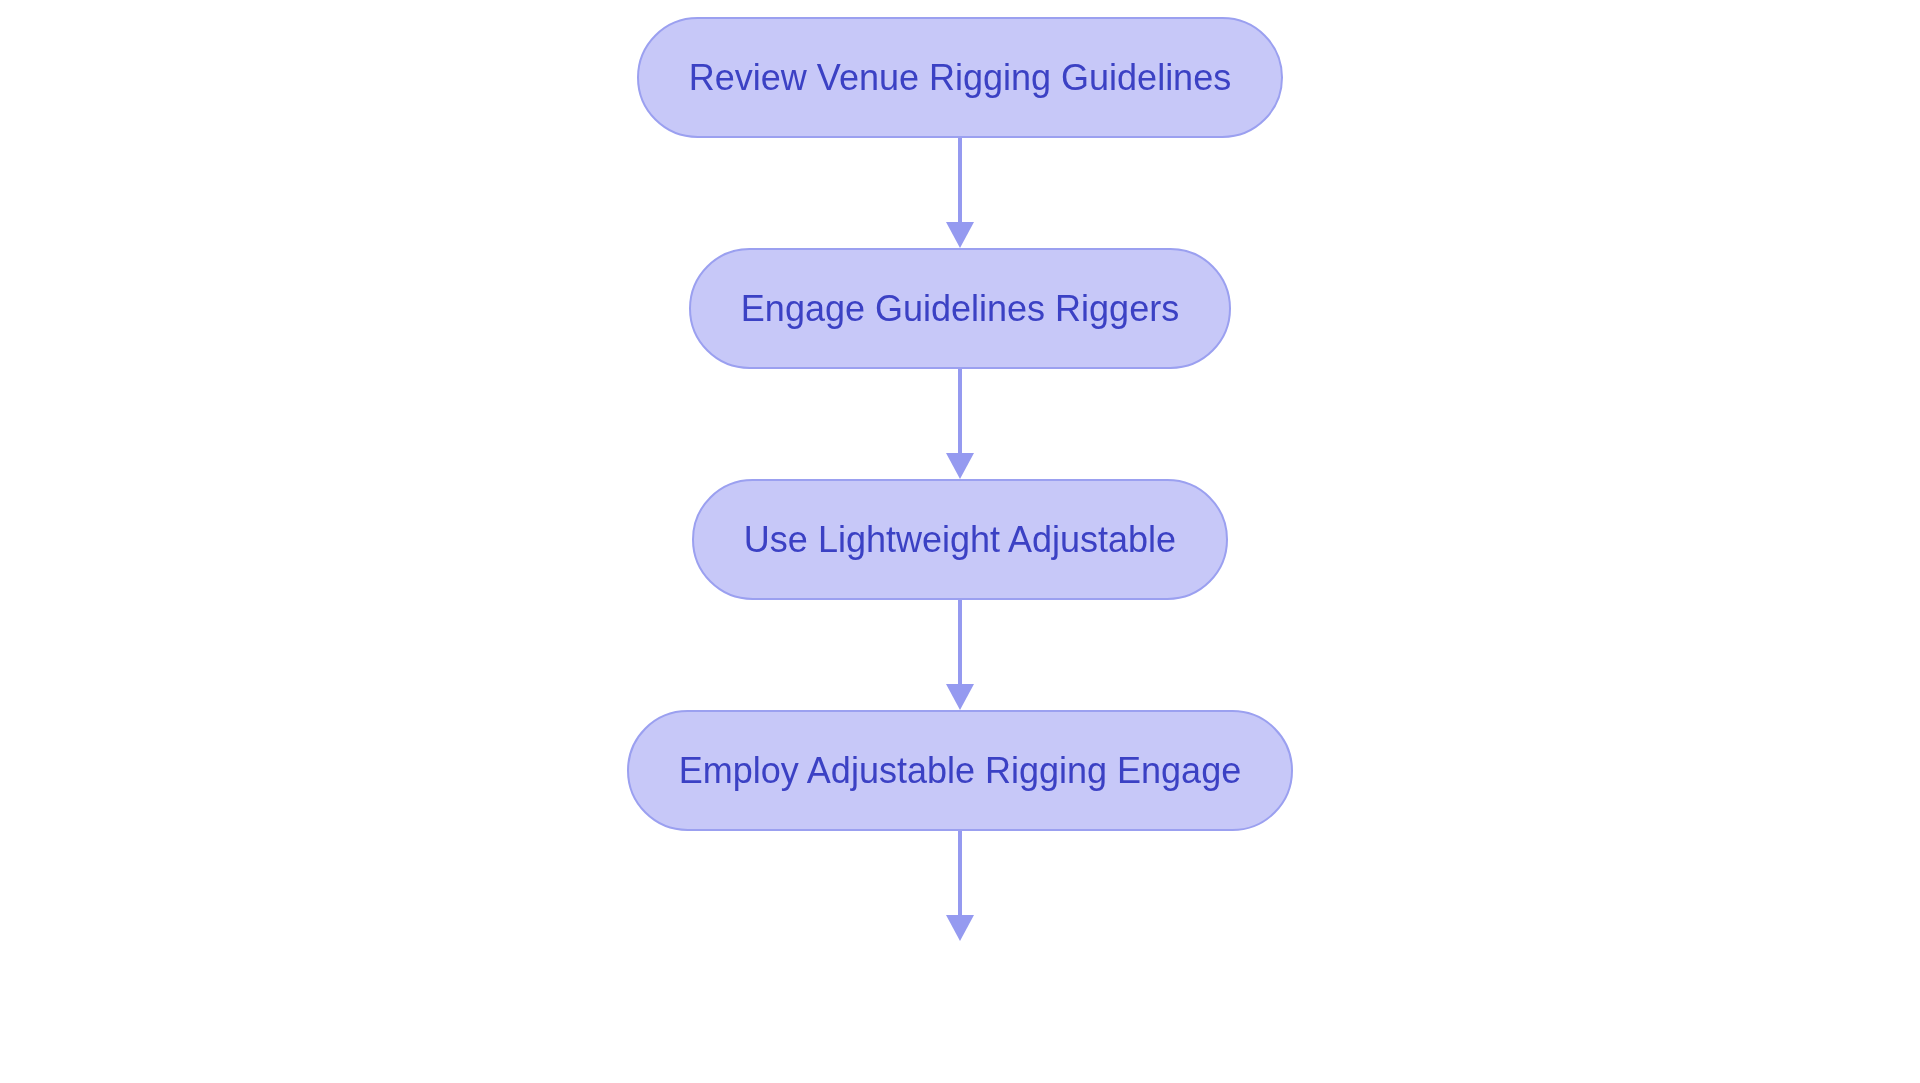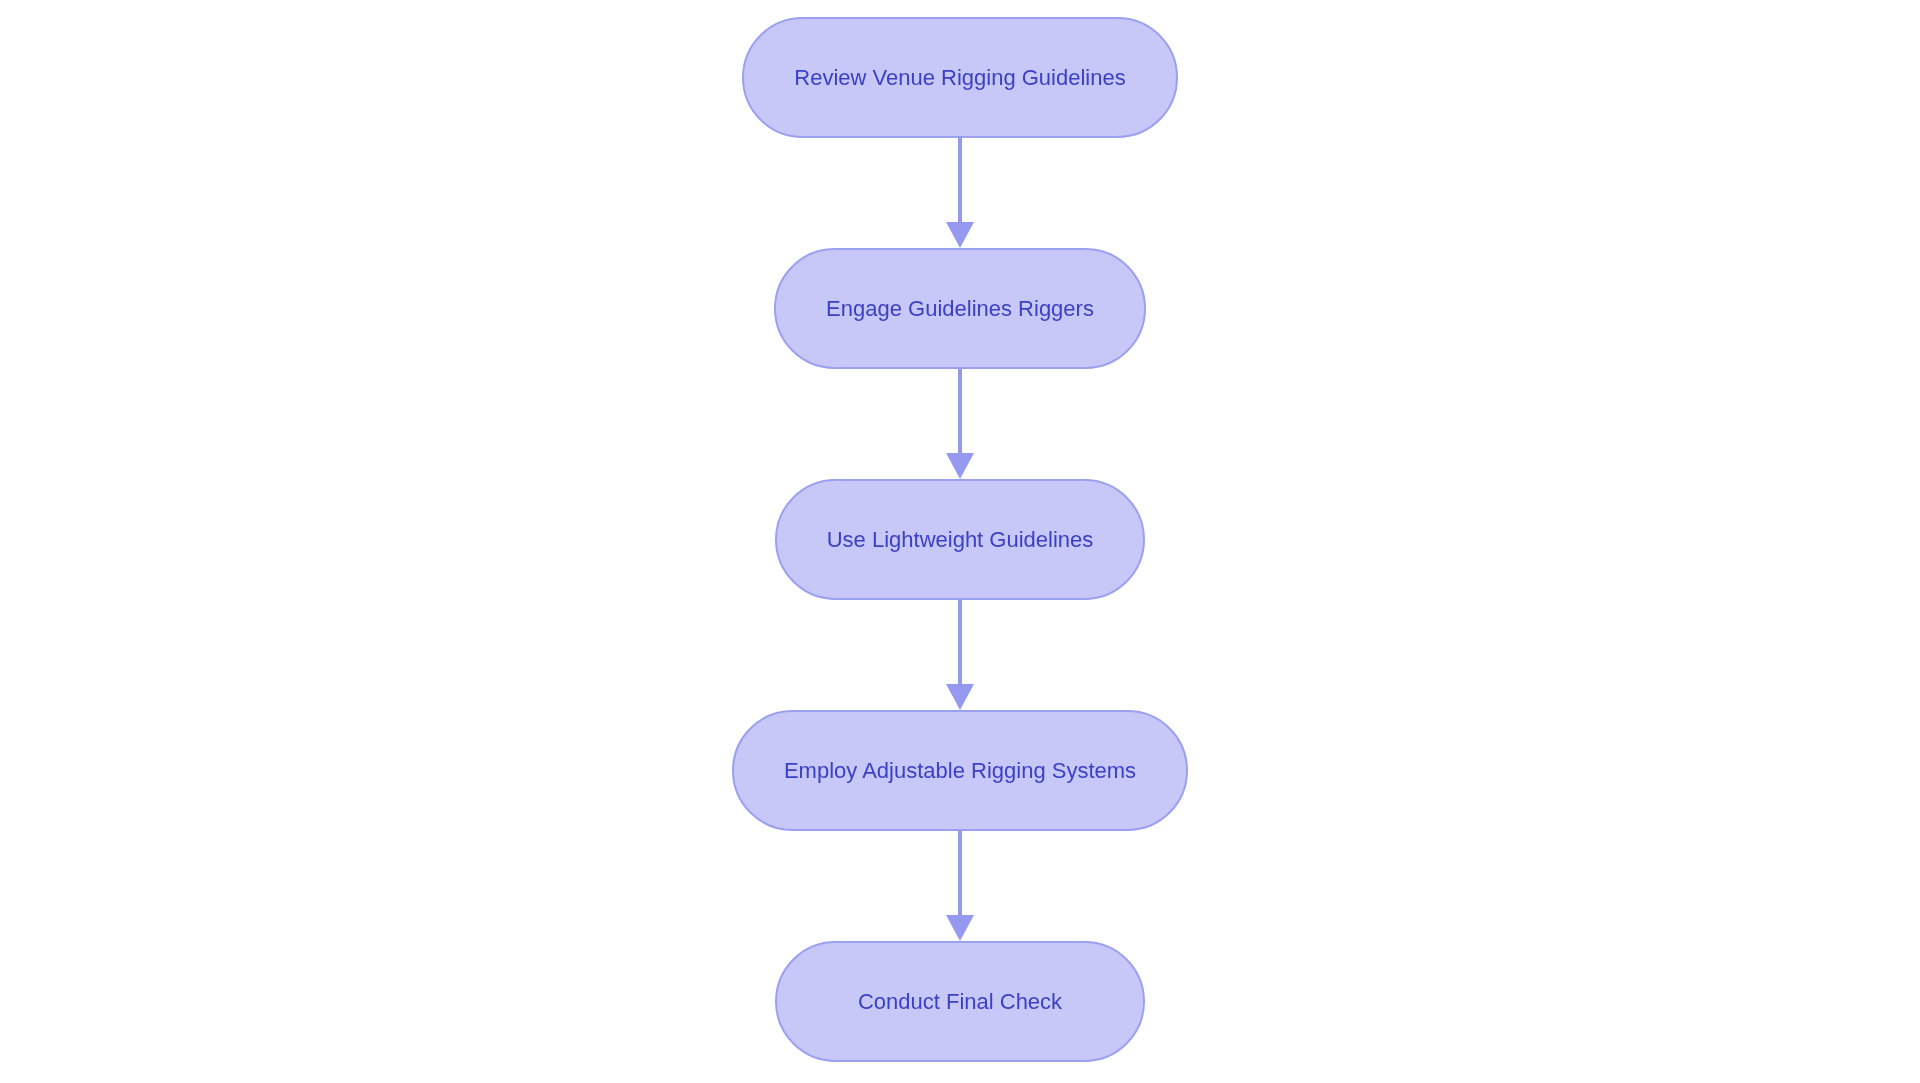--- a/index.html
+++ b/index.html
@@ -32,21 +32,21 @@
     background: var(--node-fill);
     border: 2px solid var(--node-border);
     border-radius: 62px;
     display: flex;
     align-items: center;
     justify-content: center;
     flex: 0 0 auto;
   }
   .flow-node .node-label {
     color: var(--node-text);
-    font-size: 22px;
+    font-size: 36px;
     font-weight: 400;
     white-space: nowrap;
     text-align: center;
   }
   .arrow {
     flex: 0 0 auto;
     height: 110px;
     width: 28px;
     display: flex;
     flex-direction: column;
@@ -82,34 +82,31 @@
   <div class="flow-node">
     <span class="node-label">Engage Guidelines Riggers</span>
   </div>
 
   <div class="arrow">
     <div class="arrow-line"></div>
     <div class="arrow-head"></div>
   </div>
 
   <div class="flow-node">
-    <span class="node-label">Use Lightweight Guidelines</span>
+    <span class="node-label">Use Lightweight Adjustable</span>
   </div>
 
   <div class="arrow">
     <div class="arrow-line"></div>
     <div class="arrow-head"></div>
   </div>
 
   <div class="flow-node">
-    <span class="node-label">Employ Adjustable Rigging Systems</span>
+    <span class="node-label">Employ Adjustable Rigging Engage</span>
   </div>
 
   <div class="arrow">
     <div class="arrow-line"></div>
     <div class="arrow-head"></div>
   </div>
 
-  <div class="flow-node">
-    <span class="node-label">Conduct Final Check</span>
-  </div>
 
 </div>
 
 </body></html>

